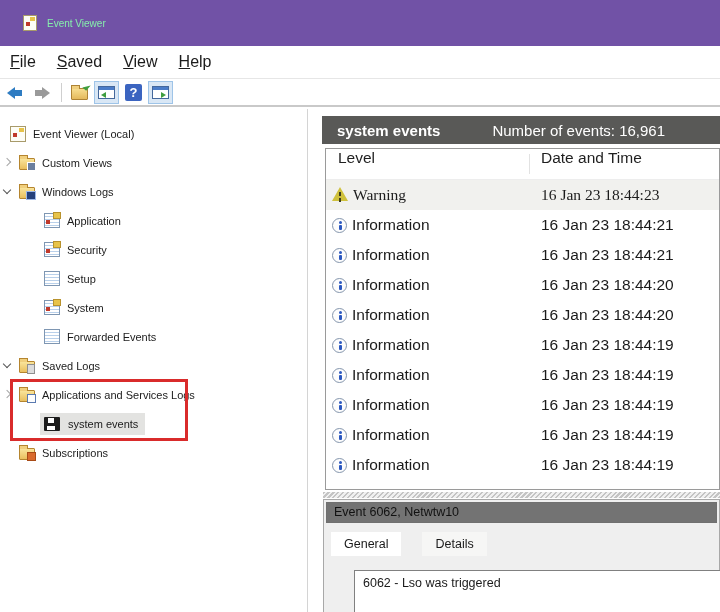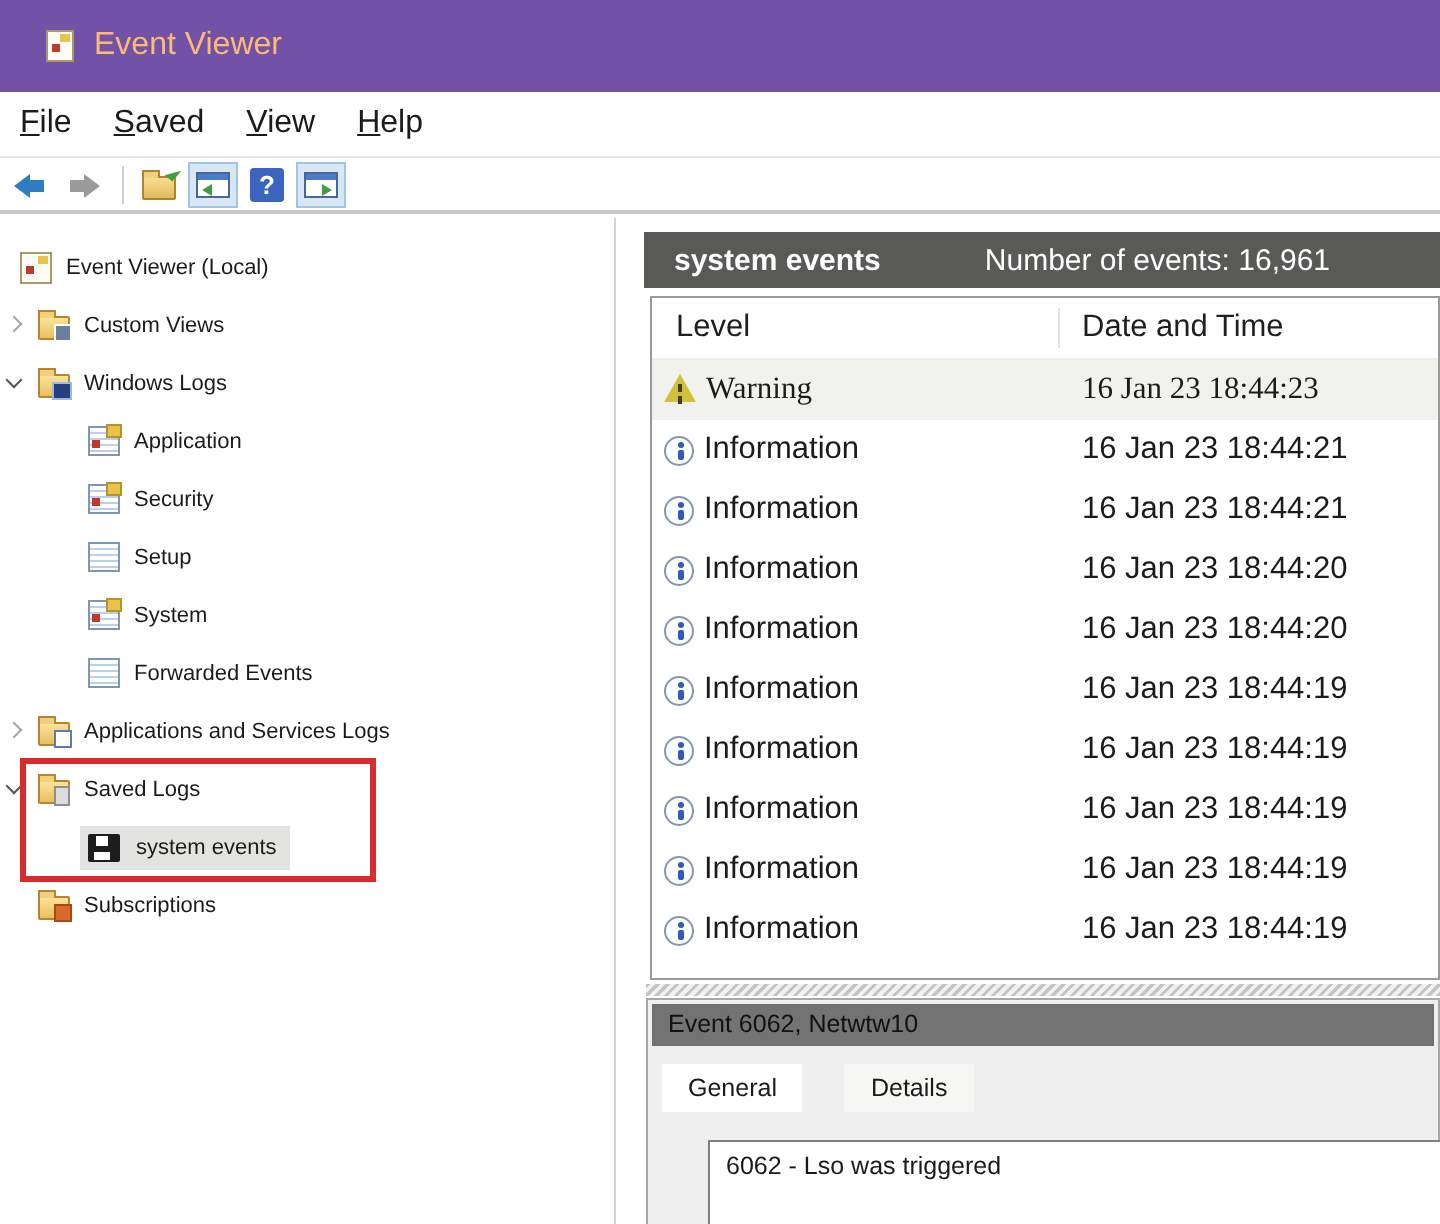--- a/index.html
+++ b/index.html
@@ -3,21 +3,21 @@
 <meta charset="utf-8">
 <style>
   * { margin:0; padding:0; box-sizing:border-box; }
   html,body { background:#fff; }
   body { font-family:"Liberation Sans", sans-serif; }
   .app { position:relative; width:720px; height:612px; background:#fff; overflow:hidden; }
 
   
   .titlebar { position:absolute; left:0; top:0; width:720px; height:46px;
     background:#7152a6; display:flex; align-items:center; padding-left:22px; gap:10px; }
-  .titlebar .title { color:#fdba74; font-size:16px; }
+  .titlebar .title { color:#86efac; font-size:10px; }
 
   
   .menubar { position:absolute; left:0; top:46px; width:720px; height:33px;
     display:flex; align-items:center; padding-left:8px; border-bottom:1px solid #e6e6e6; background:#fff; }
   .menu-item { font-size:16px; color:#1b1b1b; margin-right:17px; padding:4px 2px; cursor:default; }
   .menu-item::first-letter { text-decoration:underline; }
 
   
   .toolbar { position:absolute; left:0; top:80px; width:720px; height:27px;
     display:flex; align-items:center; padding-left:2px; background:#fff; border-bottom:2px solid #c9c9c9; }
@@ -99,21 +99,21 @@
     border:3px solid #d92b2b; pointer-events:none; }
 
   
   .right-panel { position:absolute; left:322px; top:109px; width:398px; bottom:0; overflow:hidden; }
   .list-header { margin-top:7px; height:28px; background:#595957; color:#fff;
     display:flex; align-items:center; padding-left:15px; }
   .list-header .lh-title { font-weight:bold; font-size:15px; }
   .list-header .lh-count { font-size:15px; margin-left:52px; }
 
   .events-table { margin:4px 0 0 3px; height:342px; border:1px solid #9a9a9a; background:#fff; overflow:hidden; }
-  .thead { position:relative; height:31px; display:flex; align-items:center; border-bottom:1px solid #ededed; }
+  .thead { position:relative; height:31px; display:flex; border-bottom:1px solid #ededed; }
   .thead::after { content:''; position:absolute; left:203px; top:5px; bottom:5px; width:1px; background:#e2e2e2; }
   .th { font-size:15.5px; color:#1f1f1f; }
   .th-level { padding-left:12px; }
   .th-date { position:absolute; left:215px; }
   .lrow { position:relative; height:30px; display:flex; align-items:center; padding-left:6px; font-size:15.5px; color:#1b1b1b; }
   .lrow.highlight { background:#f1f1ee;font-family:Liberation Serif, serif; }
   .cell-level { display:flex; align-items:center; gap:5px; }
   .cell-date { position:absolute; left:215px; }
   .ricon { position:relative; display:block; }
   .i-info .ricon { width:15px; height:15px; border-radius:50%; background:#fdfdfd; border:1px solid #8596ad; }
@@ -227,32 +227,32 @@
             <span class="t-label">System</span>
           </span>
         </div>
         <div class="tree-item lvl2 i-log-plain leaf">
           <span class="chevron"></span>
           <span class="t-content">
             <span class="ticon"></span>
             <span class="t-label">Forwarded Events</span>
           </span>
         </div>
+        <div class="tree-item lvl1 i-folder-saved expanded">
+          <span class="chevron"></span>
+          <span class="t-content">
+            <span class="ticon"></span>
+            <span class="t-label">Saved Logs</span>
+          </span>
+        </div>
         <div class="tree-item lvl1 i-folder-apps collapsed">
           <span class="chevron"></span>
           <span class="t-content">
             <span class="ticon"></span>
             <span class="t-label">Applications and Services Logs</span>
-          </span>
-        </div>
-        <div class="tree-item lvl1 i-folder-saved expanded">
-          <span class="chevron"></span>
-          <span class="t-content">
-            <span class="ticon"></span>
-            <span class="t-label">Saved Logs</span>
           </span>
         </div>
         <div class="tree-item lvl2 i-floppy leaf selected">
           <span class="chevron"></span>
           <span class="t-content">
             <span class="ticon"></span>
             <span class="t-label">system events</span>
           </span>
         </div>
         <div class="tree-item lvl1 i-folder-subs leaf">

